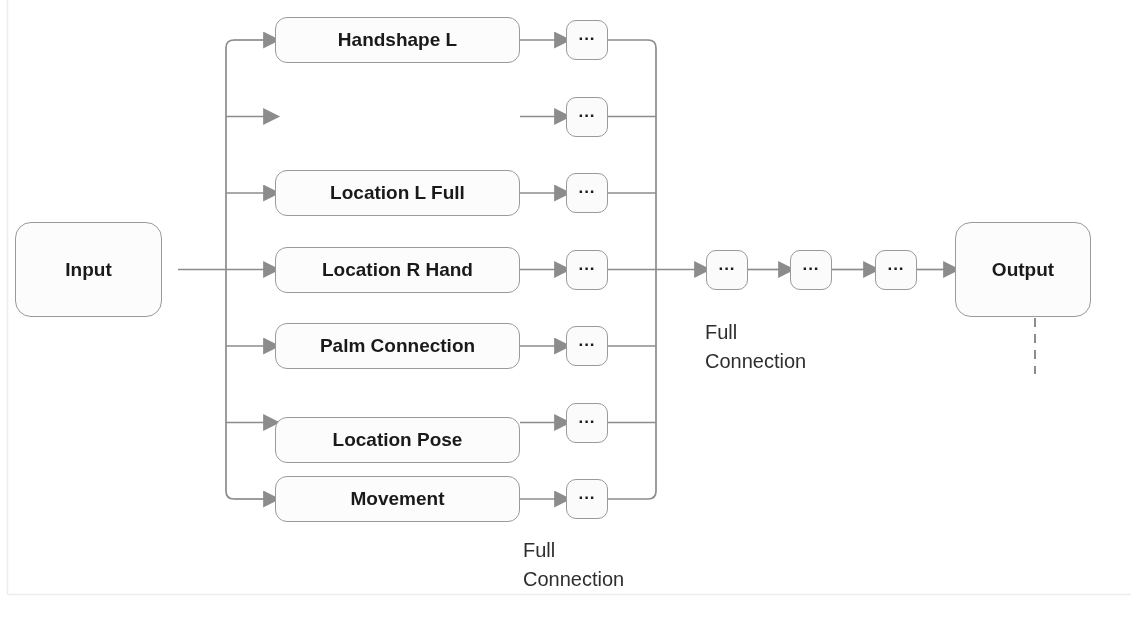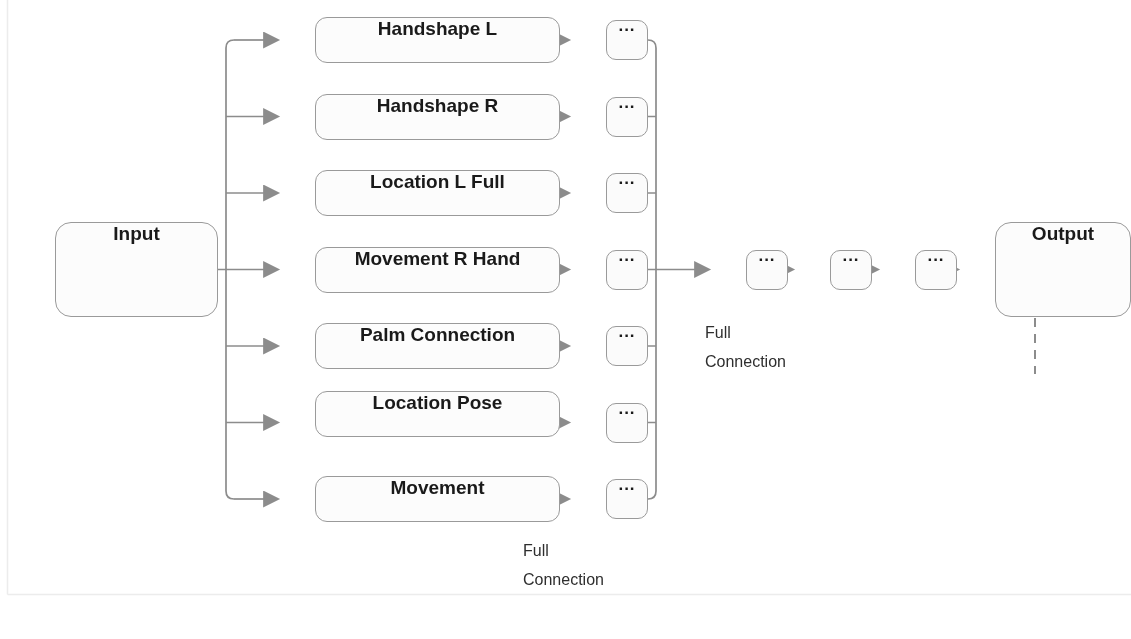--- a/index.html
+++ b/index.html
@@ -19,38 +19,37 @@
   svg.wires{position:absolute;left:0;top:0;width:1131px;height:639px;}
   svg .ln{stroke:var(--line);stroke-width:1.7;fill:none;}
   svg .arrow{stroke:var(--line);stroke-width:1.7;fill:none;marker-end:url(#ah);}
   svg .dash{stroke:var(--line);stroke-width:2;fill:none;stroke-dasharray:9 7;}
   svg .frame{stroke:var(--frame);stroke-width:1.5;fill:none;}
   svg .ah{fill:var(--line);}
   .node{
     position:absolute;
     background:var(--node-fill);
     border:1.6px solid var(--node-border);
-    display:flex;justify-content:center;
+    display:flex;align-items:center;justify-content:center;
     color:var(--node-text);
     font-weight:700;
     font-size:19px;
-    margin-left:40px;
   }
-  .big{width:163px;height:95px;border-radius:16px;}
+  .big{width:147px;height:95px;border-radius:16px;}
   .branch{left:275px;width:245px;height:46px;border-radius:12px;}
   .small{width:42px;height:40px;border-radius:10px;background:var(--small-fill);}
   .small .dots{font-size:17px;font-weight:700;transform:translateY(-5px);letter-spacing:1px;}
   .threshold{
     left:955px;top:376px;width:160px;height:70px;border-radius:14px;
     background:var(--threshold-fill);border:none;
   }
   .flabel{
     position:absolute;
     color:var(--label-text);
-    font-size:16px;font-weight:400;line-height:29px;
+    font-size:20px;font-weight:400;line-height:29px;
     white-space:nowrap;
   }
 </style>
 </head>
 <body>
 
 <div class="canvas">
 
   <svg class="wires">
     <defs>
@@ -96,33 +95,30 @@
     <path class="dash" d="M1035,318 L1035,374"></path>
   </svg>
 
   <div class="node big" style="left:15px;top:222px;">
     <span>Input</span>
   </div>
 
   <div class="node branch" style="top:17px;">
     <span>Handshape L</span>
   </div>
-  <div class="node branch" style="top:93.5px;">
-    <span>Handshape R</span>
-  </div>
   <div class="node branch" style="top:170px;">
     <span>Location L Full</span>
   </div>
   <div class="node branch" style="top:246.5px;">
-    <span>Movement R Hand</span>
+    <span>Location R Hand</span>
   </div>
   <div class="node branch" style="top:323px;">
     <span>Palm Connection</span>
   </div>
-  <div class="node branch" style="top:391px;">
+  <div class="node branch" style="top:417px;">
     <span>Location Pose</span>
   </div>
   <div class="node branch" style="top:476px;">
     <span>Movement</span>
   </div>
 
   <div class="node small" style="left:566px;top:20px;">
     <span class="dots">...</span>
   </div>
   <div class="node small" style="left:566px;top:96.5px;">

